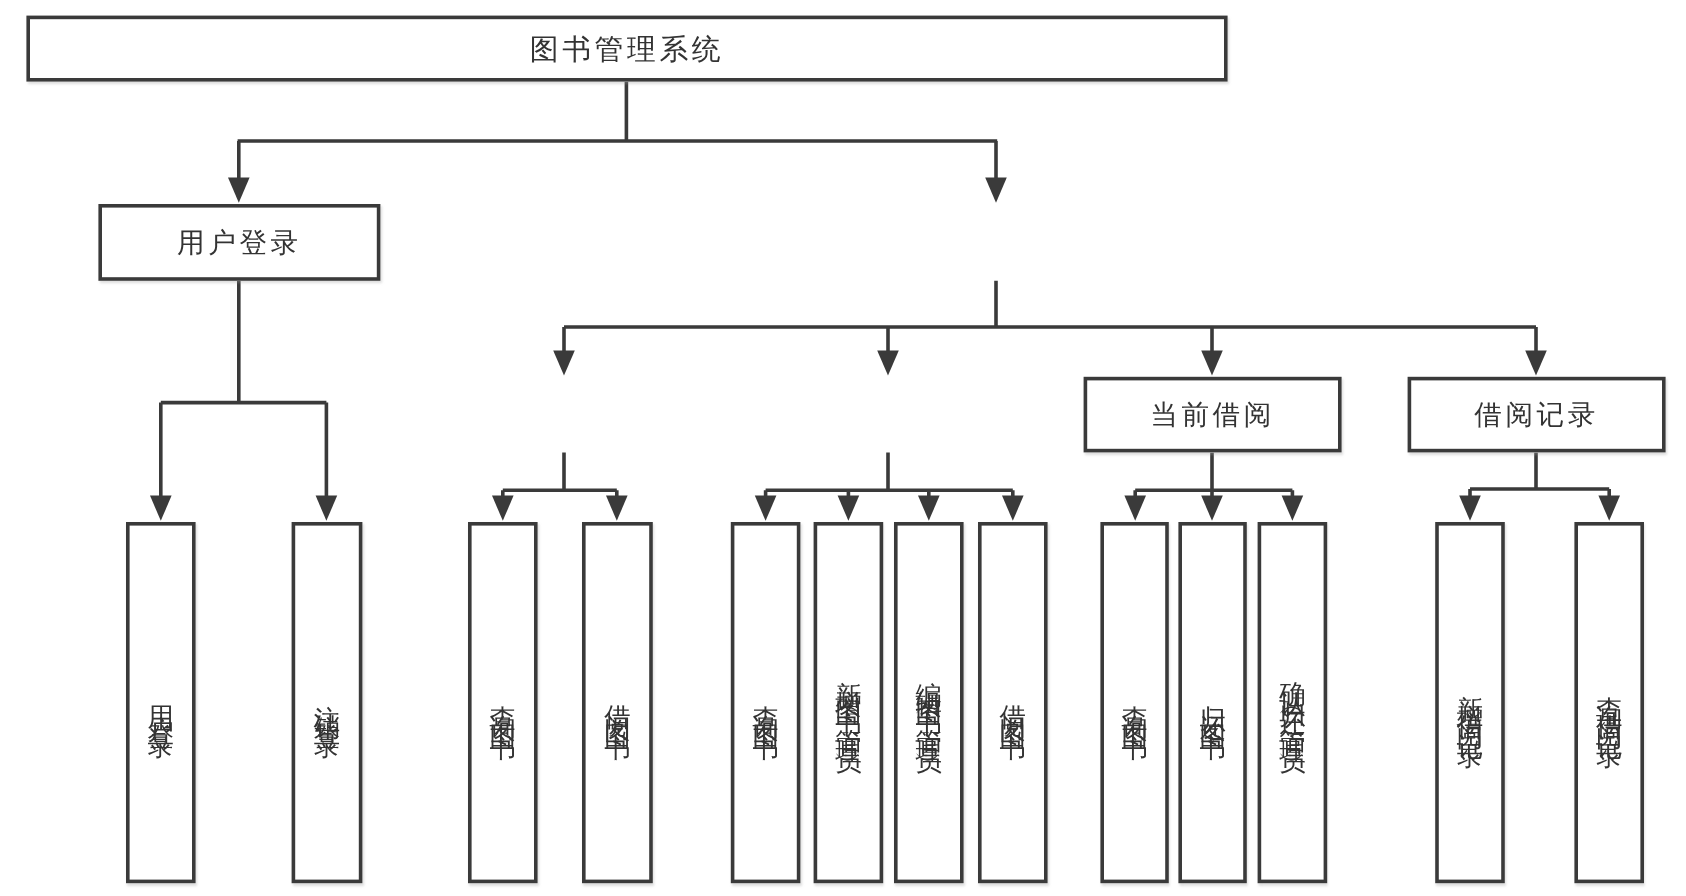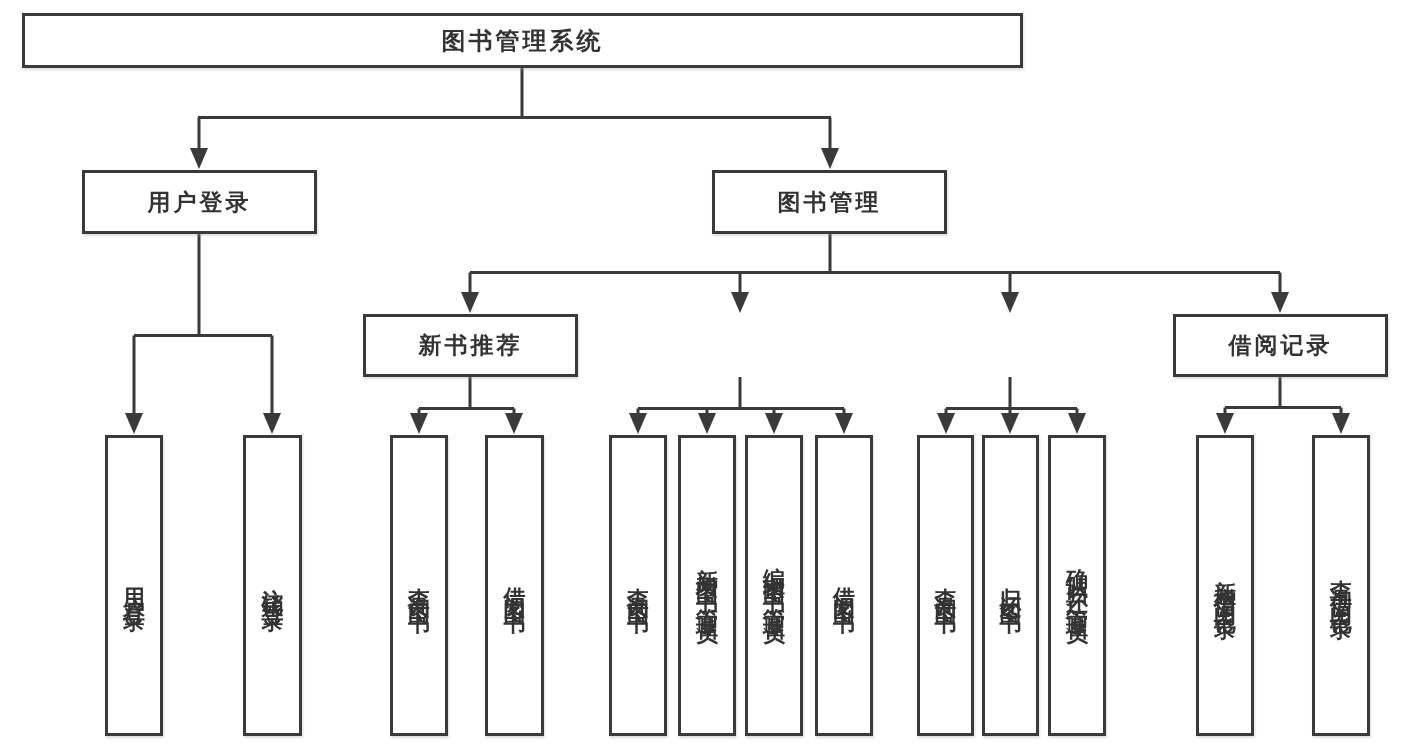--- a/index.html
+++ b/index.html
@@ -4,21 +4,21 @@
 <style>
   :root{
     --line:#3a3a3a;
     --text:#333333;
     --wm:#9b9ba3;
     --boxbg:#ffffff;
   }
   html,body{margin:0;padding:0;background:#ffffff;}
   body{font-family:"Liberation Sans",sans-serif;color:var(--text);}
   .canvas{
-    position:relative;width:1405px;height:747px;background:#ffffff;overflow:hidden;font-weight:bold;
+    position:relative;width:1405px;height:747px;background:#ffffff;overflow:hidden;
   }
   .connector{position:absolute;left:0;top:0;z-index:1;}
   .connector path{stroke:var(--line);stroke-width:3;fill:none;}
   .connector polygon{fill:var(--line);stroke:none;}
   .node{
     position:absolute;box-sizing:border-box;z-index:2;
     border:3px solid var(--line);background:var(--boxbg);
     display:flex;align-items:center;justify-content:center;
     box-shadow:1px 2px 2px rgba(160,160,160,0.35);
   }
@@ -73,26 +73,23 @@
     </g>
   </svg>
 
   <div class="node h root" style="left:22px;top:13px;width:1001px;height:55px">
     <span>图书管理系统</span>
   </div>
 
   <div class="node h" style="left:82px;top:170px;width:235px;height:64px">
     <span>用户登录</span>
   </div>
-  <div class="node h" style="left:712px;top:170px;width:235px;height:64px">
-    <span>图书管理</span>
-  </div>
 
-  <div class="node h" style="left:363px;top:314px;width:215px;height:63px">
-    <span>新书推荐</span>
+  <div class="node h" style="left:903px;top:314px;width:215px;height:63px">
+    <span>当前借阅</span>
   </div>
   <div class="node h" style="left:1173px;top:314px;width:215px;height:63px">
     <span>借阅记录</span>
   </div>
 
   <div class="node v" style="left:105px;top:435px;width:58px;height:301px">
     <span class="vlbl">用户登录</span>
   </div>
   <div class="node v" style="left:243px;top:435px;width:59px;height:301px">
     <span class="vlbl">注销登录</span>

